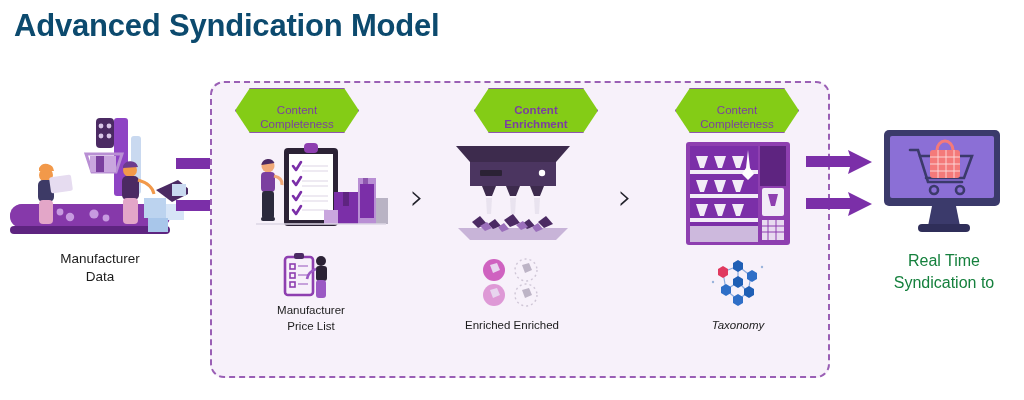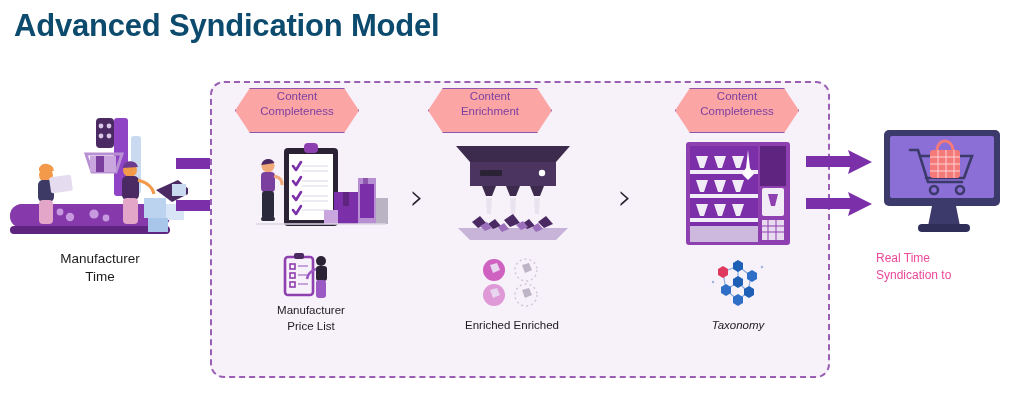--- a/index.html
+++ b/index.html
@@ -23,30 +23,30 @@
     position: absolute; left: 210px; top: 81px;
     width: 620px; height: 297px;
     background: #f7f1fa;
     border: 2px dashed #9a5fb5;
     border-radius: 14px;
   }
 
   
   .stage-badge {
     position: absolute; width: 124px; height: 45px;
-    display: flex; align-items: flex-start; justify-content: center;
+    display: flex; align-items: flex-end; justify-content: center;
     text-align: center;
     color: #7b3fa0; font-size: 11.5px; line-height: 1.28; font-weight: normal;
-    background: #fca5a5;
+    background: #84cc16;
     border: 1.6px solid #8e57ae;
     clip-path: polygon(12% 0%, 88% 0%, 100% 50%, 88% 100%, 12% 100%, 0% 50%);
     padding: 0 12px;
   }
   #badge-completeness { left: 235px; top: 88px; }
-  #badge-enrichment   { left: 428px; top: 88px; }
+  #badge-enrichment   { left: 474px; top: 88px; font-weight: bold; }
   #badge-harmonization{ left: 675px; top: 88px; }
 
   
   .chevron-sep {
     position: absolute; width: 26px; height: 40px;
     color: #1f1f28; font-size: 36px; line-height: 38px;
     font-family: "DejaVu Sans", sans-serif; font-weight: 300;
     text-align: center;
   }
   #chevron-1 { left: 404px; top: 178px; }
@@ -80,21 +80,21 @@
     font-size: 11.5px; color: #1c1c1c; line-height: 1.35;
   }
   #pricelist-caption { left: 251px; top: 303px; width: 120px; }
   #enriched-caption  { left: 452px; top: 318px; width: 120px; }
   #taxonomy-caption  { left: 678px; top: 318px; width: 120px; font-style: italic; }
 
   
   #monitor-illustration { position: absolute; left: 880px; top: 128px; width: 128px; height: 112px; }
   #deployment-label {
     position: absolute; left: 876px; top: 250px; width: 136px;
-    text-align: left; font-size: 12px; color: #ec4899; line-height: 1.4;
+    text-align: center; font-size: 16px; color: #15803d; line-height: 1.4;
   }
   .cap-line { display: block; }
 </style>
 </head>
 <body>
 
 <div id="stage">
 
   <div id="page-title">Advanced Syndication Model</div>
 
@@ -143,21 +143,21 @@
 
       <rect x="134" y="80" width="22" height="20" fill="#bcd3ef"></rect>
       <rect x="156" y="86" width="18" height="16" fill="#d7e5f7"></rect>
       <rect x="138" y="100" width="20" height="14" fill="#a8c6ea"></rect>
       <path d="M146 72 l22 -10 14 12 -20 10 z" fill="#4b2a63"></path>
       <rect x="162" y="66" width="14" height="12" fill="#c9d9f0"></rect>
     </svg>
   </div>
   <div id="manufacturer-label">
     <span class="cap-line">Manufacturer</span>
-    <span class="cap-line">Time</span>
+    <span class="cap-line">Data</span>
   </div>
 
   <div class="arrow-pair" id="arrows-in">
     <svg viewBox="0 0 80 70" width="80" height="70" xmlns="http://www.w3.org/2000/svg">
       <path d="M0 6 L44 6 L42 0 L66 12 L42 24 L44 17 L0 17 Z" fill="#7b2fa8"></path>
       <path d="M0 48 L44 48 L42 42 L66 54 L42 66 L44 59 L0 59 Z" fill="#7b2fa8"></path>
     </svg>
   </div>
 
   <div id="process-container"></div>

